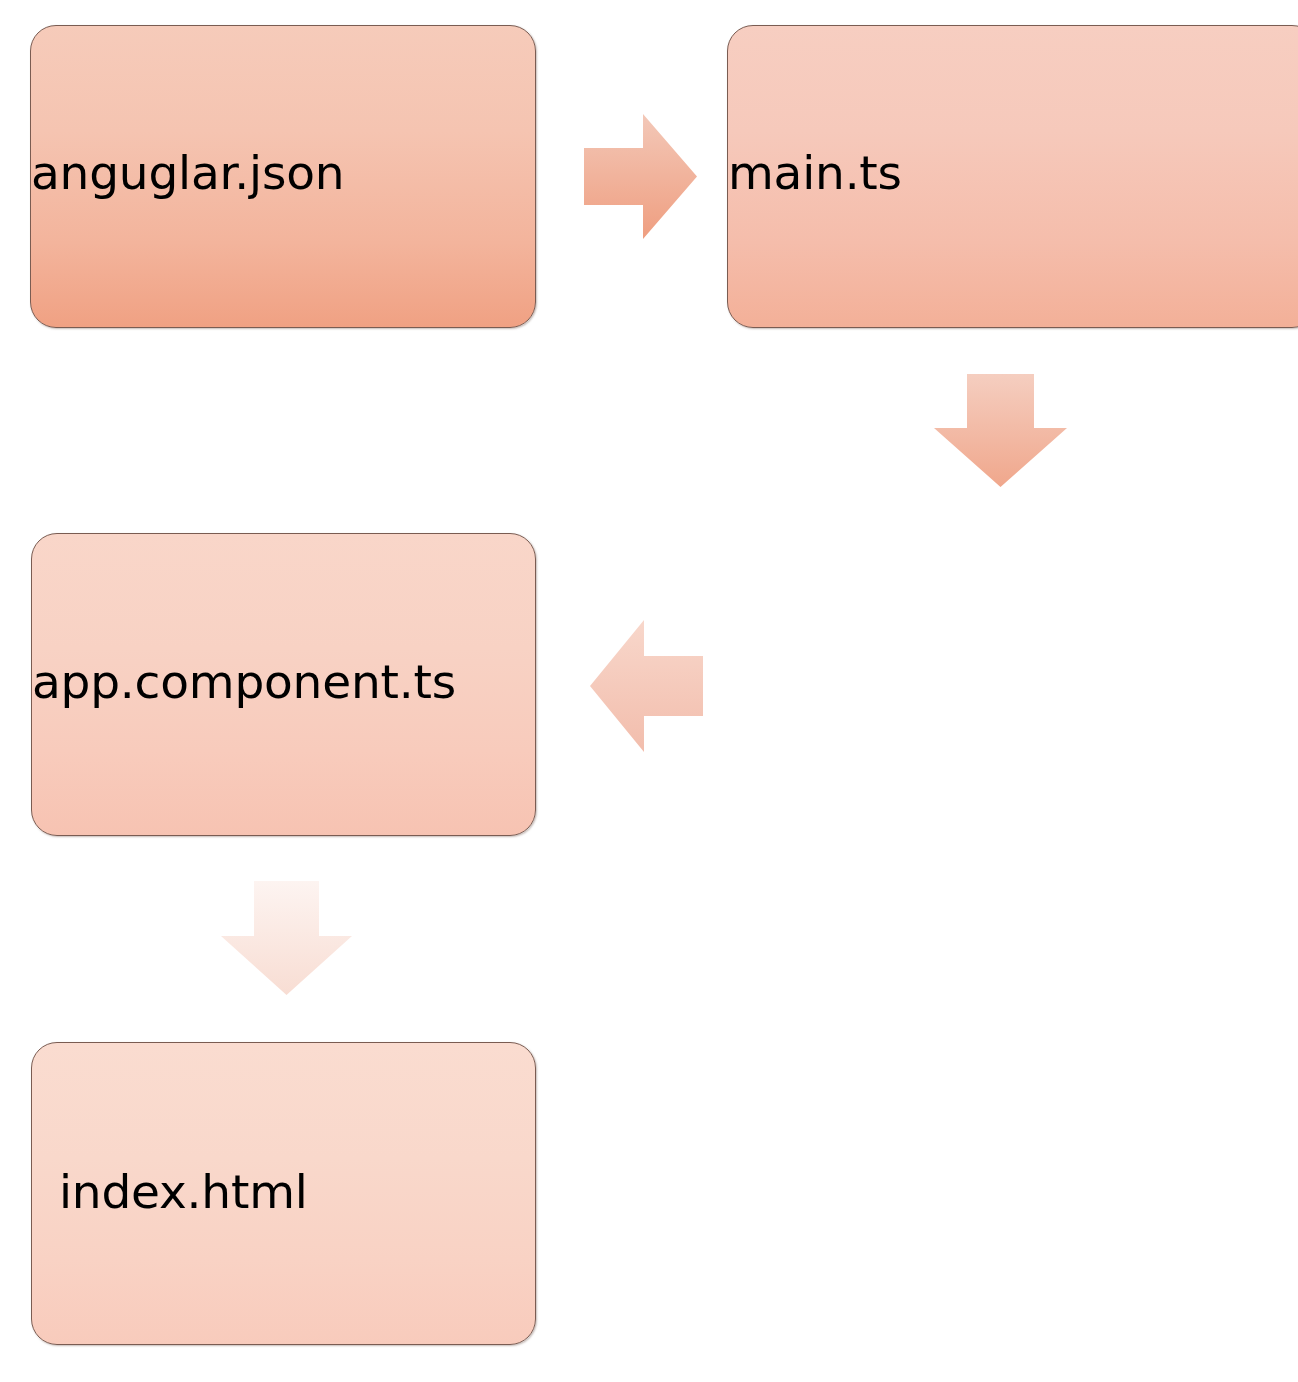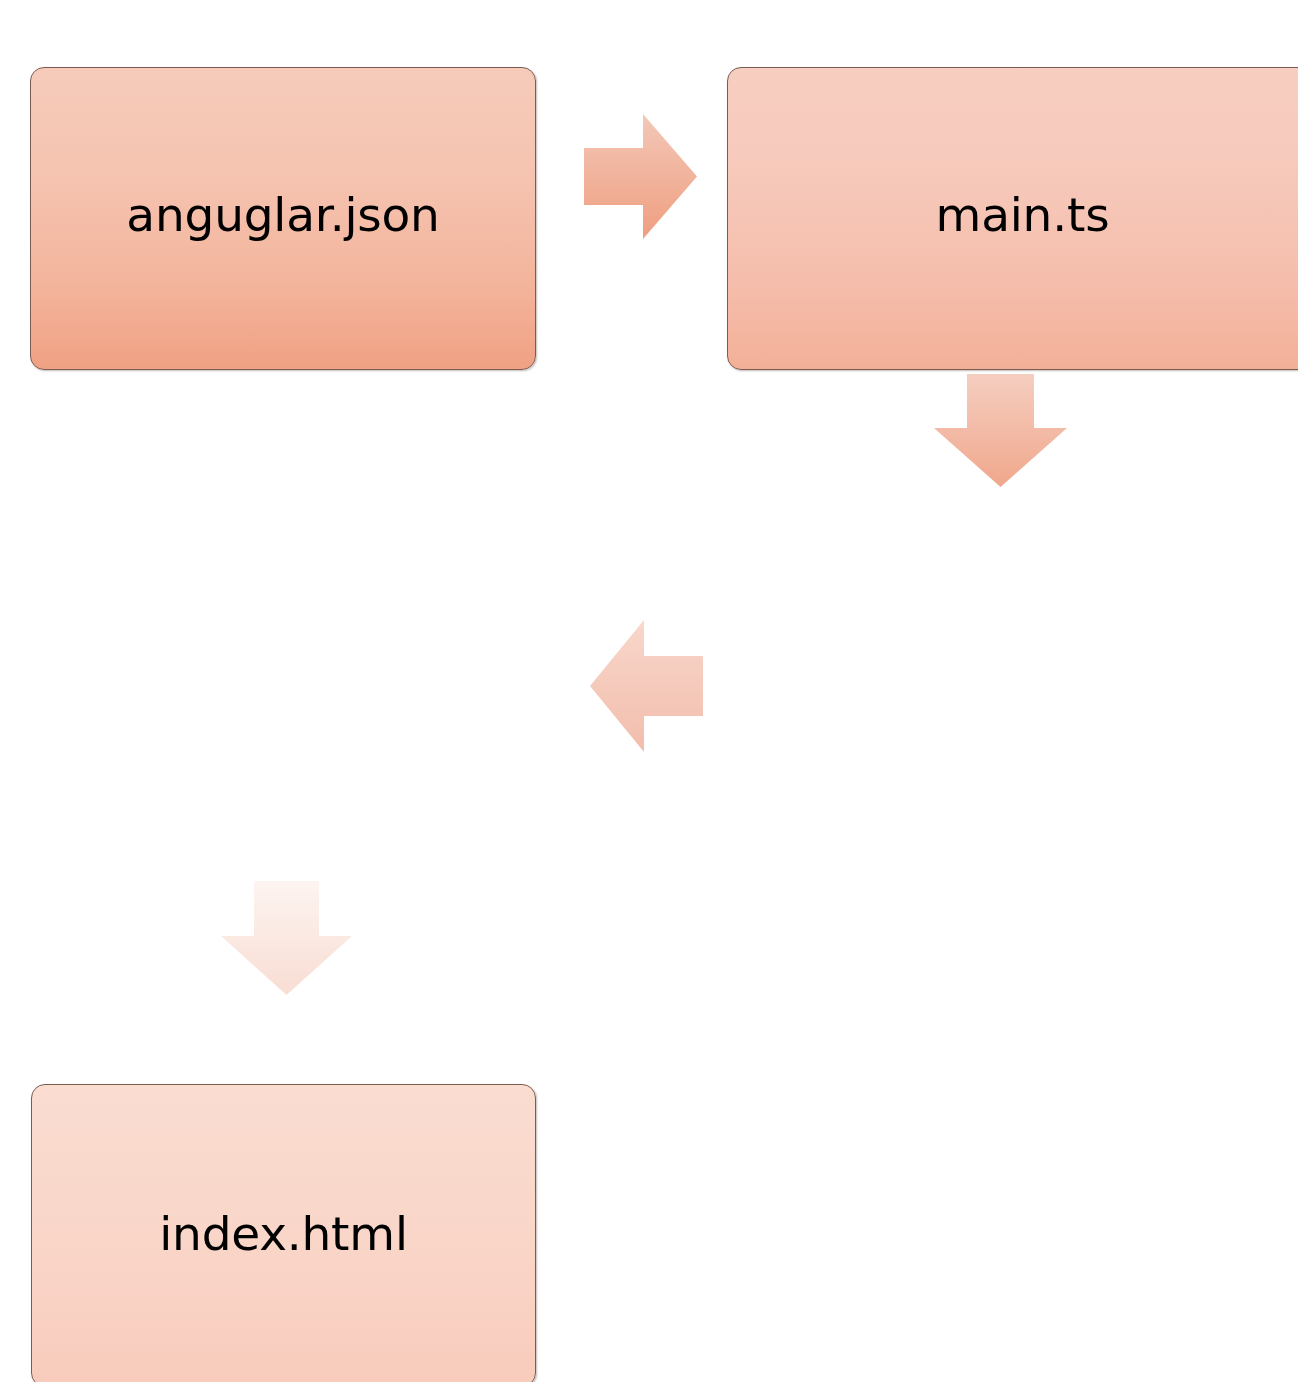--- a/index.html
+++ b/index.html
@@ -20,27 +20,26 @@
     left: 0;
     top: 0;
     width: 1298px;
     height: 1382px;
   }
 
   
   .node {
     position: absolute;
     box-sizing: border-box;
-    border-radius: 14px;
+    border-radius: 26px;
     border: 1px solid #7a5c52;
     display: flex;
     align-items: center;
-    justify-content: center;
+    justify-content: flex-start;
     box-shadow: 1px 1px 2px rgba(90, 60, 50, 0.35);
-    margin-top: 42px;
   }
   .node-label {
     font-family: "DejaVu Sans", sans-serif;
     font-size: 47px;
     line-height: 1;
     color: #000000;
     letter-spacing: -0.2px;
     white-space: nowrap;
     user-select: none;
   }
@@ -75,20 +74,21 @@
     width: 507px; height: 303px;
     background: linear-gradient(to bottom, #f9d5c7 0%, #f8d0c1 38%, #f7c6b5 72%, #f6bcaa 100%);
   }
   #node-app-module-ts .node-label { transform: translateY(-3px); }
 
   
   #node-index-html {
     left: 31px; top: 1042px;
     width: 505px; height: 303px;
     background: linear-gradient(to bottom, #fadcd0 0%, #f9d8cb 38%, #f9d2c4 72%, #f8cbbc 100%);
+    padding-left: 27px;
   }
   #node-index-html .node-label { transform: translateY(-2px); }
 
   
   .arrow {
     position: absolute;
   }
   .arrow svg { display: block; width: 100%; height: 100%; }
 
   #arrow-json-to-main   { left: 584px; top: 114px; width: 113px; height: 125px; }
@@ -126,20 +126,23 @@
       <defs>
         <linearGradient id="gradArrowDown1" x1="0" y1="0" x2="0" y2="1">
           <stop offset="0%" stop-color="#f5cec0"></stop>
           <stop offset="100%" stop-color="#f0a78c"></stop>
         </linearGradient>
       </defs>
       <polygon points="33,0 100,0 100,54 133,54 66.5,113 0,54 33,54" fill="url(#gradArrowDown1)"></polygon>
     </svg>
   </div>
 
+  <div class="node" id="node-app-component-ts">
+    <span class="node-label">app.component.ts</span>
+  </div>
 
   <div class="arrow" id="arrow-module-to-comp">
     <svg viewBox="0 0 113 132" preserveAspectRatio="none">
       <defs>
         <linearGradient id="gradArrowLeft" x1="0" y1="0" x2="0" y2="1">
           <stop offset="0%" stop-color="#f8d7cb"></stop>
           <stop offset="100%" stop-color="#f2bdac"></stop>
         </linearGradient>
       </defs>
       <polygon points="113,36 54,36 54,0 0,66 54,132 54,96 113,96" fill="url(#gradArrowLeft)"></polygon>

